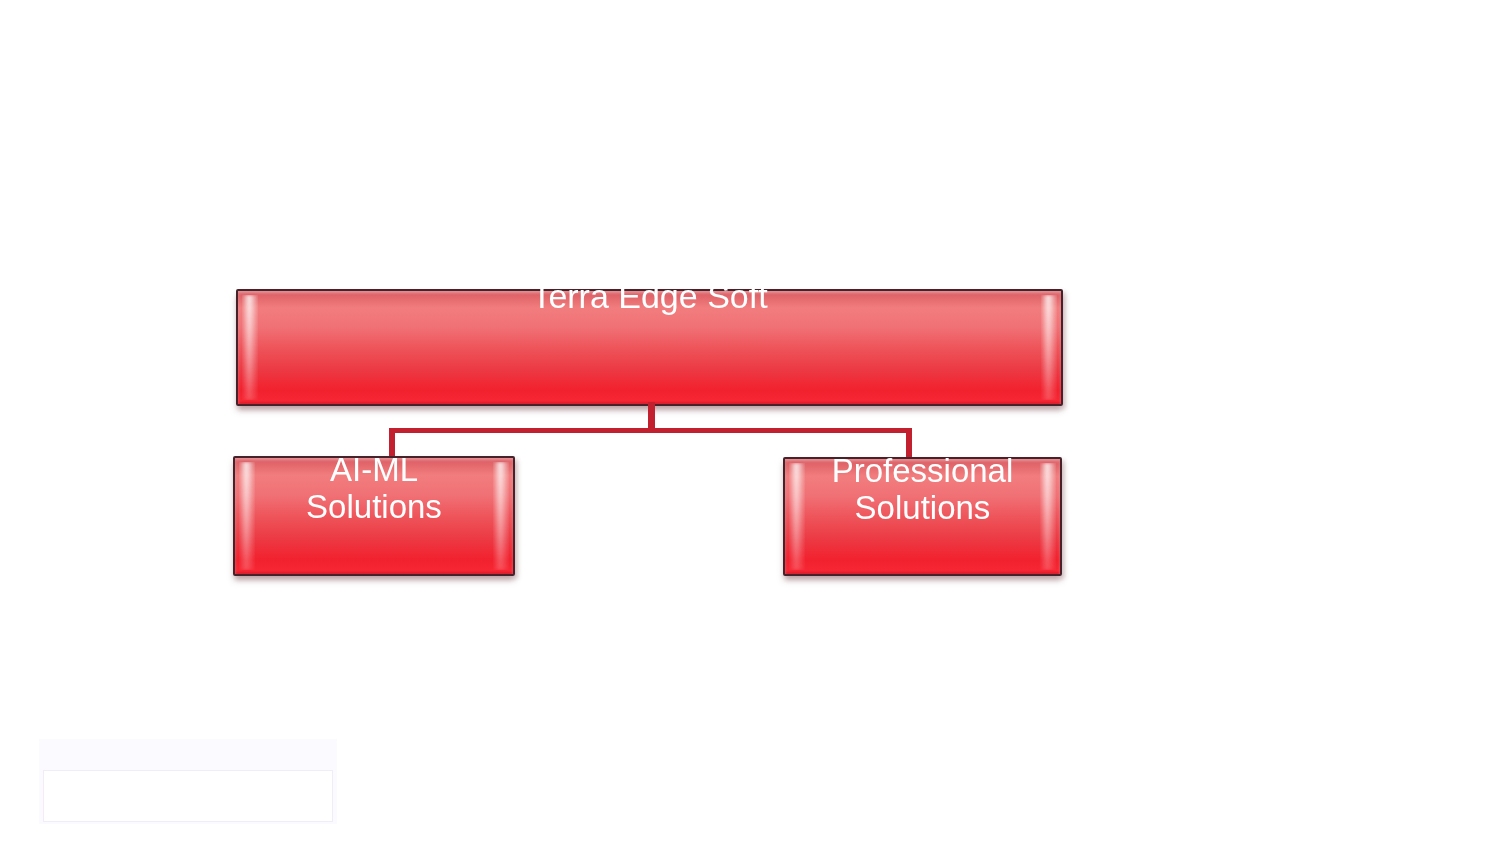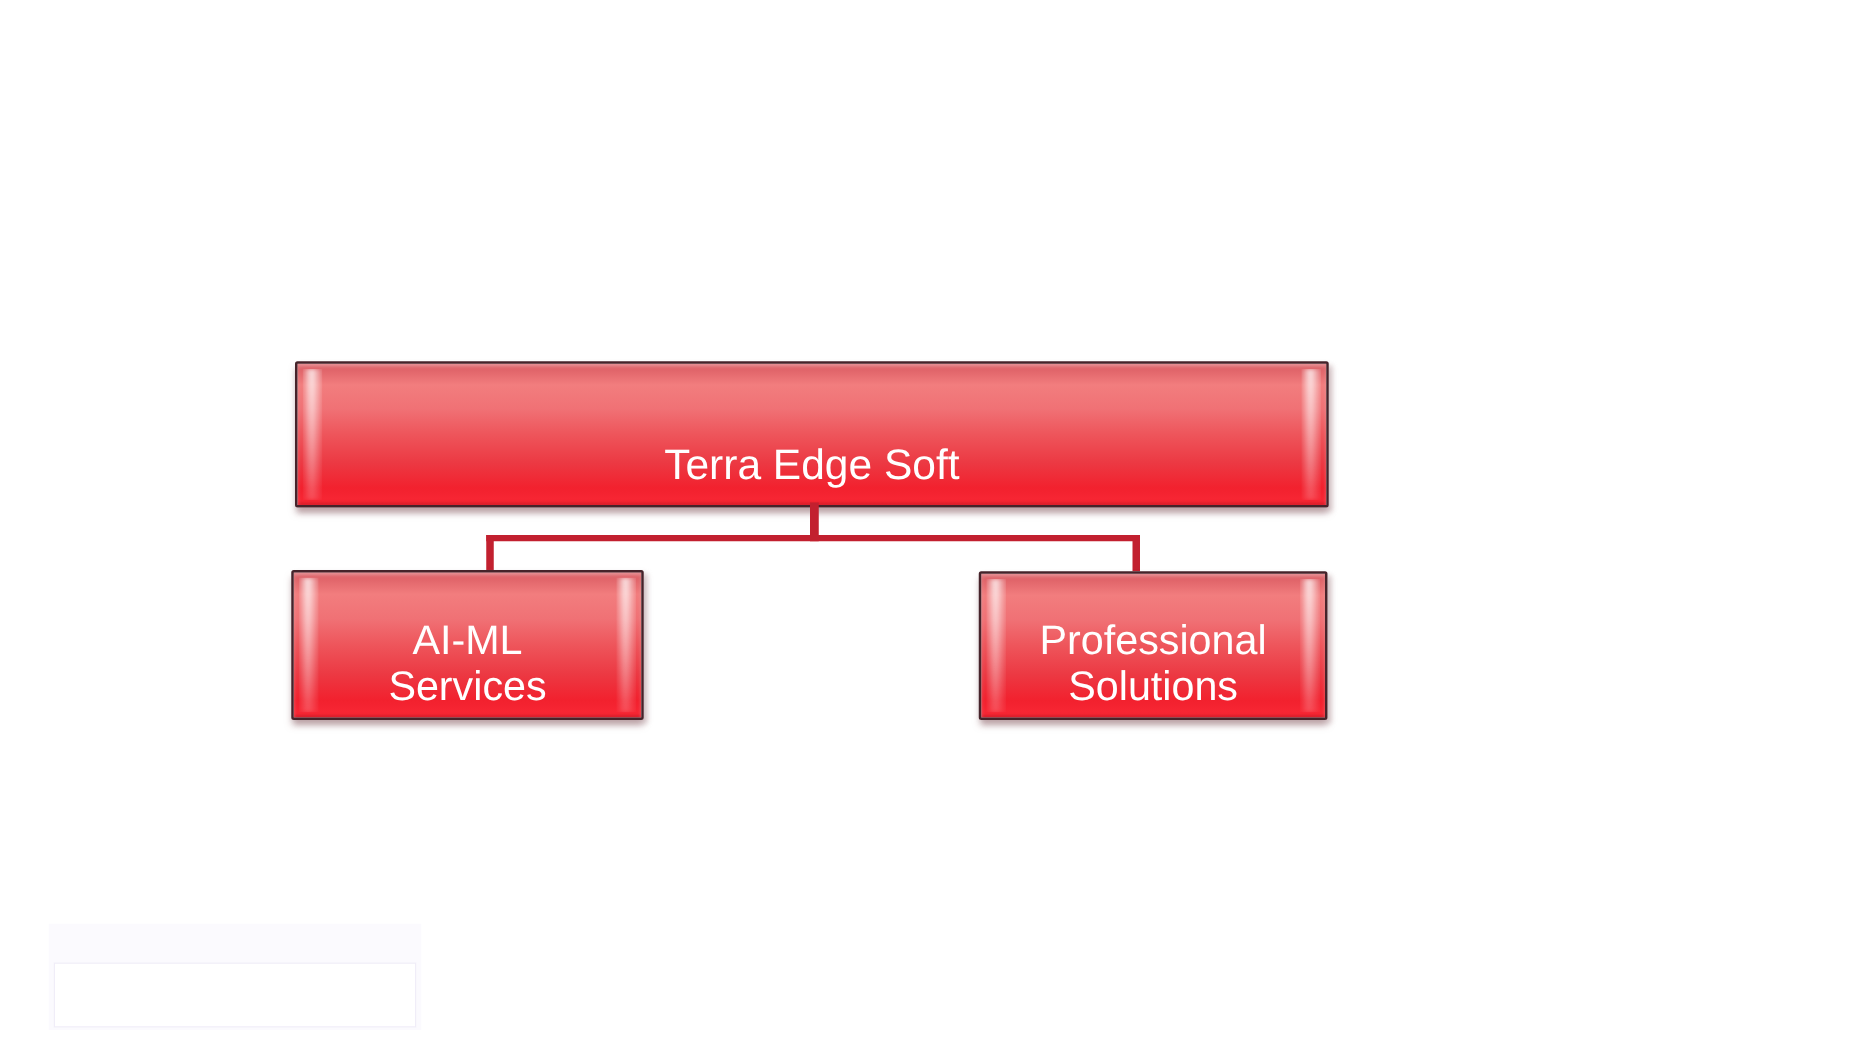--- a/index.html
+++ b/index.html
@@ -13,21 +13,21 @@
     width: 1500px;
     height: 844px;
     background: var(--page-background, #ffffff);
     overflow: hidden;
   }
 
   
   .node {
     position: absolute;
     display: flex;
-    align-items: flex-end;
+    align-items: flex-start;
     justify-content: center;
     text-align: center;
     color: var(--node-text, #ffffff);
     border: 2px solid var(--node-border, #46232a);
     border-radius: 2px;
     background: linear-gradient(180deg,
       #d95a61 0%,
       var(--node-fill-top, #f27d7e) 15%,
       #f07175 32%,
       #ee555b 50%,
@@ -136,21 +136,21 @@
   <div class="node node-root">
     <span class="node-label">Terra Edge Soft</span>
   </div>
 
   <div class="connector connector-stem"></div>
   <div class="connector connector-hbar"></div>
   <div class="connector connector-drop-left"></div>
   <div class="connector connector-drop-right"></div>
 
   <div class="node node-child node-child-1">
-    <span class="node-label">AI-ML Services</span>
+    <span class="node-label">AI-ML Solutions</span>
   </div>
 
   <div class="node node-child node-child-2">
     <span class="node-label">Professional Solutions</span>
   </div>
 
   <div class="ghost-panel">
     <div class="ghost-panel-body"></div>
   </div>
 

